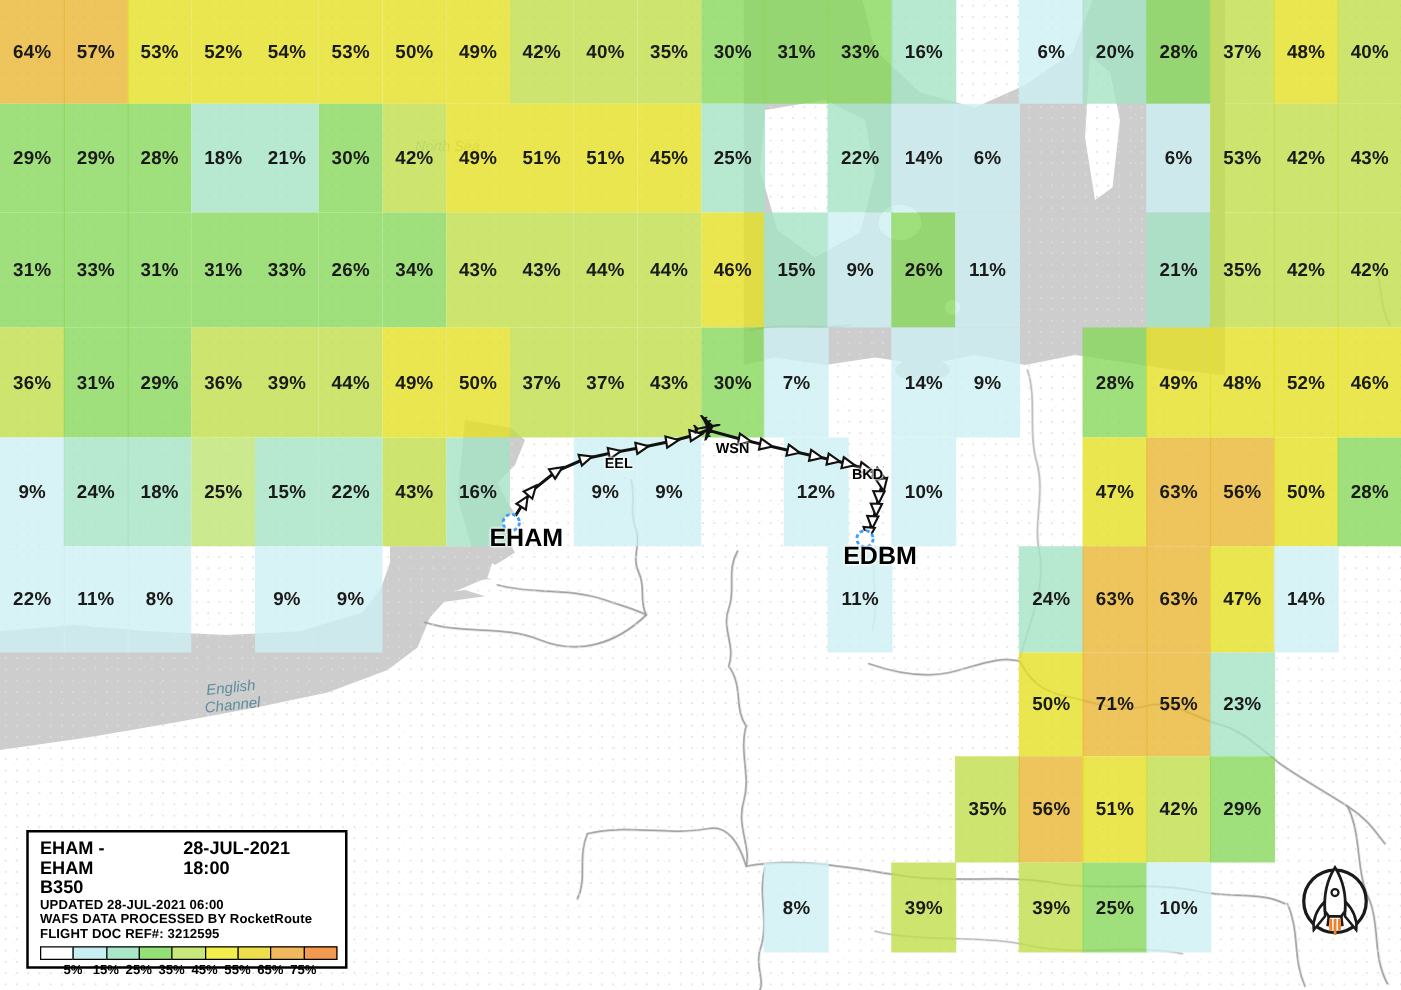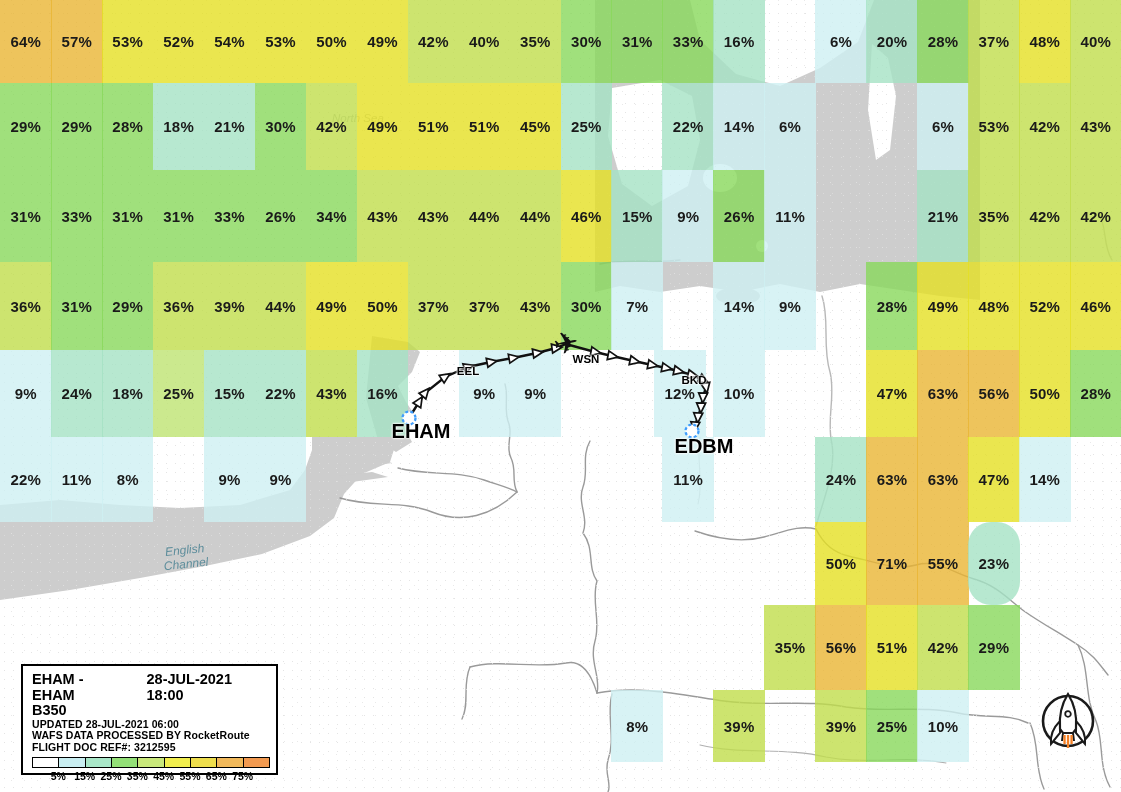--- a/index.html
+++ b/index.html
@@ -161,42 +161,42 @@
       <div class="cell" style="left: 0px; top: 350px; width: 51.5545px; height: 87px; background: rgba(206, 240, 243, 0.8);">9%</div>
       <div class="cell" style="left: 50.9545px; top: 350px; width: 51.5545px; height: 87px; background: rgba(165, 226, 196, 0.8);">24%</div>
       <div class="cell" style="left: 101.909px; top: 350px; width: 51.5545px; height: 87px; background: rgba(165, 226, 196, 0.8);">18%</div>
       <div class="cell" style="left: 152.864px; top: 350px; width: 51.5545px; height: 87px; background: rgba(190, 227, 114, 0.8);">25%</div>
       <div class="cell" style="left: 203.818px; top: 350px; width: 51.5545px; height: 87px; background: rgba(165, 226, 196, 0.8);">15%</div>
       <div class="cell" style="left: 254.773px; top: 350px; width: 51.5545px; height: 87px; background: rgba(165, 226, 196, 0.8);">22%</div>
       <div class="cell" style="left: 305.727px; top: 350px; width: 51.5545px; height: 87px; background: rgba(193, 221, 75, 0.8);">43%</div>
       <div class="cell" style="left: 356.682px; top: 350px; width: 51.5545px; height: 87px; background: rgba(165, 226, 196, 0.8);">16%</div>
       <div class="cell" style="left: 458.591px; top: 350px; width: 51.5545px; height: 87px; background: rgba(206, 240, 243, 0.8);">9%</div>
       <div class="cell" style="left: 509.545px; top: 350px; width: 51.5545px; height: 87px; background: rgba(206, 240, 243, 0.8);">9%</div>
-      <div class="cell" style="left: 654px; top: 350px; width: 51.5545px; height: 87px; background: rgba(206, 240, 243, 0.8);">12%</div>
+      <div class="cell" style="left: 627px; top: 350px; width: 51.5545px; height: 87px; background: rgba(206, 240, 243, 0.8);">12%</div>
       <div class="cell" style="left: 713.364px; top: 350px; width: 51.5545px; height: 87px; background: rgba(206, 240, 243, 0.8);">10%</div>
       <div class="cell" style="left: 866.227px; top: 350px; width: 51.5545px; height: 87px; background: rgba(229, 224, 35, 0.8);">47%</div>
       <div class="cell" style="left: 917.182px; top: 350px; width: 51.5545px; height: 87px; background: rgba(234, 181, 51, 0.8);">63%</div>
       <div class="cell" style="left: 968.136px; top: 350px; width: 51.5545px; height: 87px; background: rgba(234, 181, 51, 0.8);">56%</div>
       <div class="cell" style="left: 1019.09px; top: 350px; width: 51.5545px; height: 87px; background: rgba(229, 224, 35, 0.8);">50%</div>
       <div class="cell" style="left: 1070.05px; top: 350px; width: 51.5545px; height: 87px; background: rgba(136, 216, 91, 0.8);">28%</div>
       <div class="cell" style="left: 0px; top: 437px; width: 51.5545px; height: 85px; background: rgba(206, 240, 243, 0.8);">22%</div>
       <div class="cell" style="left: 50.9545px; top: 437px; width: 51.5545px; height: 85px; background: rgba(206, 240, 243, 0.8);">11%</div>
       <div class="cell" style="left: 101.909px; top: 437px; width: 51.5545px; height: 85px; background: rgba(206, 240, 243, 0.8);">8%</div>
       <div class="cell" style="left: 203.818px; top: 437px; width: 51.5545px; height: 85px; background: rgba(206, 240, 243, 0.8);">9%</div>
       <div class="cell" style="left: 254.773px; top: 437px; width: 51.5545px; height: 85px; background: rgba(206, 240, 243, 0.8);">9%</div>
       <div class="cell" style="left: 662.409px; top: 437px; width: 51.5545px; height: 85px; background: rgba(206, 240, 243, 0.8);">11%</div>
       <div class="cell" style="left: 815.273px; top: 437px; width: 51.5545px; height: 85px; background: rgba(165, 226, 196, 0.8);">24%</div>
       <div class="cell" style="left: 866.227px; top: 437px; width: 51.5545px; height: 85px; background: rgba(234, 181, 51, 0.8);">63%</div>
       <div class="cell" style="left: 917.182px; top: 437px; width: 51.5545px; height: 85px; background: rgba(234, 181, 51, 0.8);">63%</div>
       <div class="cell" style="left: 968.136px; top: 437px; width: 51.5545px; height: 85px; background: rgba(229, 224, 35, 0.8);">47%</div>
       <div class="cell" style="left: 1019.09px; top: 437px; width: 51.5545px; height: 85px; background: rgba(206, 240, 243, 0.8);">14%</div>
       <div class="cell" style="left: 815.273px; top: 522px; width: 51.5545px; height: 83px; background: rgba(229, 224, 35, 0.8);">50%</div>
       <div class="cell" style="left: 866.227px; top: 522px; width: 51.5545px; height: 83px; background: rgba(234, 181, 51, 0.8);">71%</div>
       <div class="cell" style="left: 917.182px; top: 522px; width: 51.5545px; height: 83px; background: rgba(234, 181, 51, 0.8);">55%</div>
-      <div class="cell" style="left: 968.136px; top: 522px; width: 51.5545px; height: 83px; background: rgba(165, 226, 196, 0.8); border-radius: 23px;">23%</div>
+      <div class="cell" style="left: 968.136px; top: 522px; width: 51.5545px; height: 83px; background: rgba(165, 226, 196, 0.8);">23%</div>
       <div class="cell" style="left: 764.318px; top: 605px; width: 51.5545px; height: 85px; background: rgba(193, 221, 75, 0.8);">35%</div>
       <div class="cell" style="left: 815.273px; top: 605px; width: 51.5545px; height: 85px; background: rgba(234, 181, 51, 0.8);">56%</div>
       <div class="cell" style="left: 866.227px; top: 605px; width: 51.5545px; height: 85px; background: rgba(229, 224, 35, 0.8);">51%</div>
       <div class="cell" style="left: 917.182px; top: 605px; width: 51.5545px; height: 85px; background: rgba(193, 221, 75, 0.8);">42%</div>
       <div class="cell" style="left: 968.136px; top: 605px; width: 51.5545px; height: 85px; background: rgba(136, 216, 91, 0.8);">29%</div>
       <div class="cell" style="left: 611.455px; top: 690px; width: 51.5545px; height: 72px; background: rgba(206, 240, 243, 0.8);">8%</div>
       <div class="cell" style="left: 713.364px; top: 690px; width: 51.5545px; height: 72px; background: rgba(193, 221, 75, 0.8);">39%</div>
       <div class="cell" style="left: 815.273px; top: 690px; width: 51.5545px; height: 72px; background: rgba(193, 221, 75, 0.8);">39%</div>
       <div class="cell" style="left: 866.227px; top: 690px; width: 51.5545px; height: 72px; background: rgba(136, 216, 91, 0.8);">25%</div>
       <div class="cell" style="left: 917.182px; top: 690px; width: 51.5545px; height: 72px; background: rgba(206, 240, 243, 0.8);">10%</div>
@@ -226,21 +226,21 @@
       <polygon points="-4,-4.5 6,0 -4,4.5" fill="#ffffff" stroke="#111111" stroke-width="1.7" transform="translate(698,417) rotate(93)"></polygon>
       <polygon points="-4,-4.5 6,0 -4,4.5" fill="#ffffff" stroke="#111111" stroke-width="1.7" transform="translate(695,426) rotate(95)"></polygon>
       <circle cx="409" cy="418" r="6.5" fill="#ffffff" stroke="#3f9dfc" stroke-width="2.3" stroke-dasharray="3 2.2"></circle>
       <circle cx="692" cy="431" r="6.5" fill="#ffffff" stroke="#3f9dfc" stroke-width="2.3" stroke-dasharray="3 2.2"></circle>
       <text transform="translate(566,343) rotate(-10)" font-size="30" text-anchor="middle" dominant-baseline="central" fill="#111">✈</text>
     </svg>
 
   <div id="wpt-labels">
       <div class="wpt-label wpt-big" style="left: 421px; top: 431px;">EHAM</div>
       <div class="wpt-label wpt-big" style="left: 704px; top: 446px;">EDBM</div>
-      <div class="wpt-label wpt-small" style="left: 468px; top: 371px; text-align: right;">EEL</div>
+      <div class="wpt-label wpt-small" style="left: 495px; top: 371px; text-align: right;">EEL</div>
       <div class="wpt-label wpt-small" style="left: 586px; top: 359px;">WSN</div>
       <div class="wpt-label wpt-small" style="left: 694px; top: 380px;">BKD</div>
     </div>
 
   <div id="legend">
     <div class="lg-row1">
       <span>EHAM - EHAM</span>
       <span>28-JUL-2021 18:00</span>
     </div>
     <div class="lg-line">B350</div>

